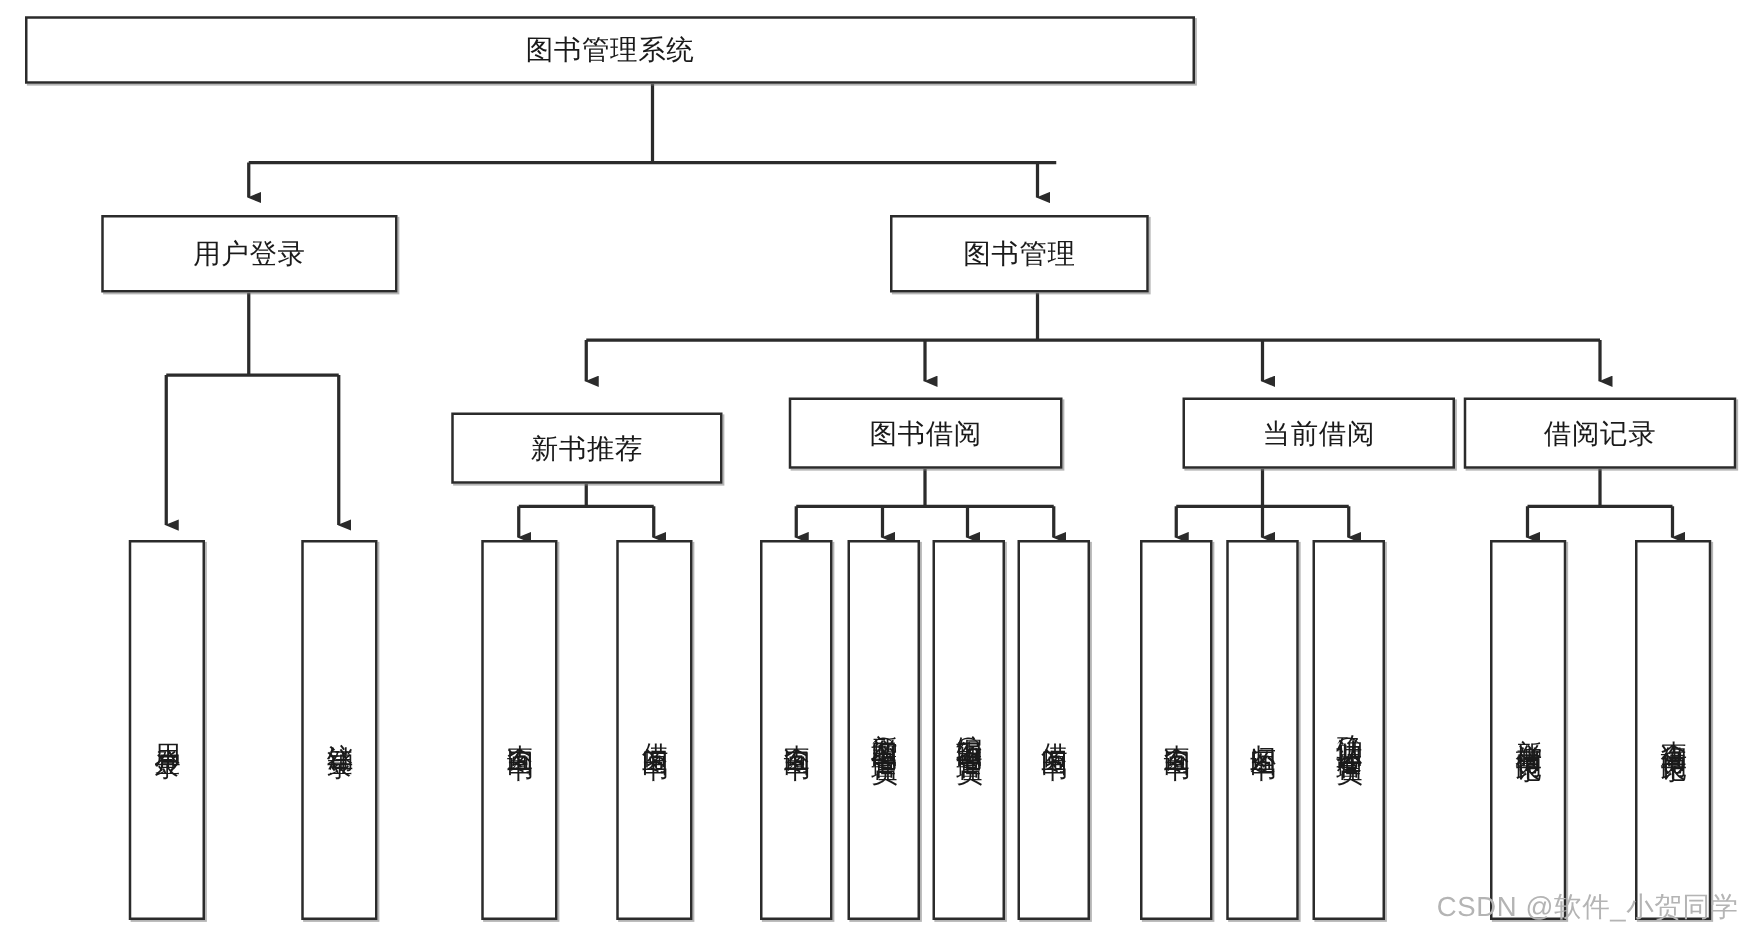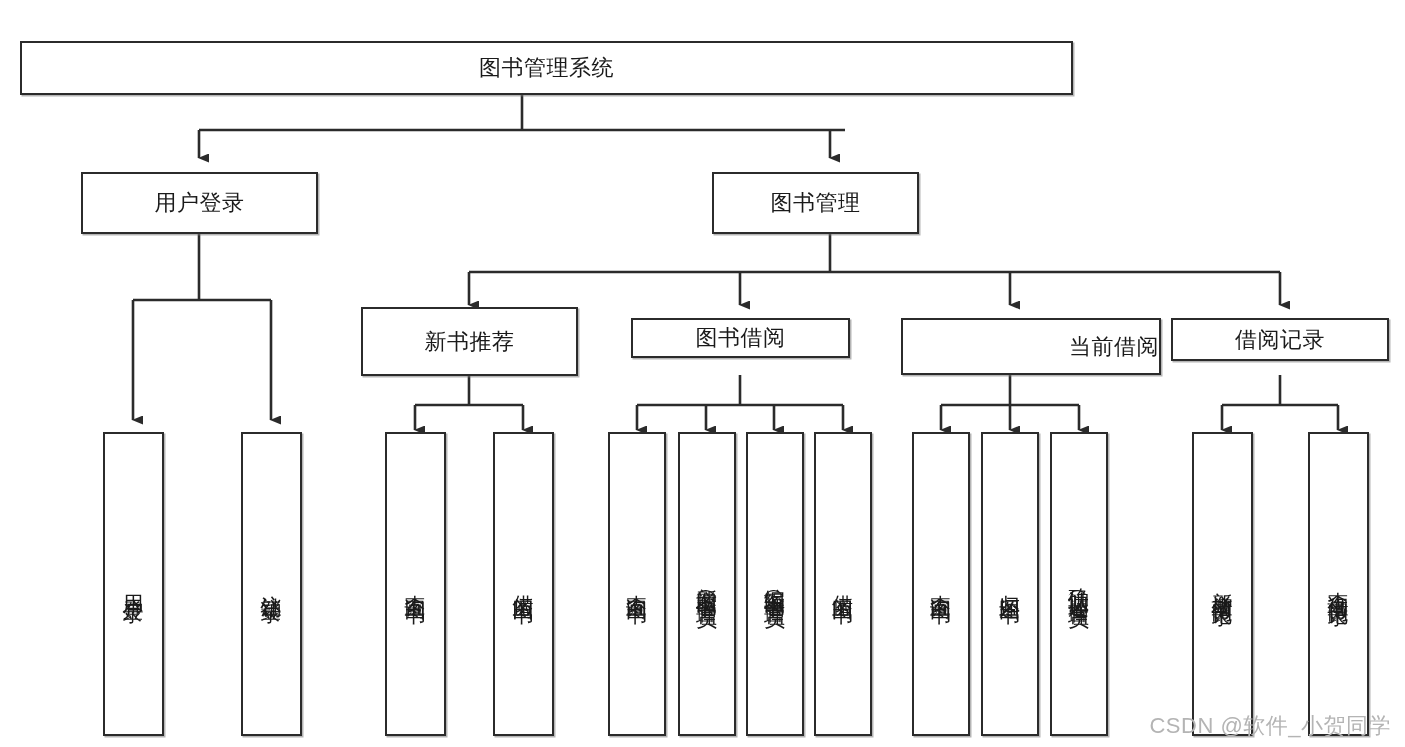--- a/index.html
+++ b/index.html
@@ -114,41 +114,41 @@
       <path d="M1010,405 L1010,430" marker-end="url(#arrowhead)"></path>
       <path d="M1079,405 L1079,430" marker-end="url(#arrowhead)"></path>
 
       <path d="M1280,375 L1280,405"></path>
       <path d="M1222,405 L1338,405"></path>
       <path d="M1222,405 L1222,430" marker-end="url(#arrowhead)"></path>
       <path d="M1338,405 L1338,430" marker-end="url(#arrowhead)"></path>
     </g>
   </svg>
 
-  <div class="node horiz" style="left:20px; top:13px; width:1053px; height:54px;margin-top:28px;">
+  <div class="node horiz" style="left:20px; top:13px; width:936px; height:54px;">
     <span class="label">图书管理系统</span>
   </div>
 
   <div class="node horiz" style="left:81px; top:172px; width:237px; height:62px;">
     <span class="label">用户登录</span>
   </div>
   <div class="node horiz" style="left:712px; top:172px; width:207px; height:62px;">
     <span class="label">图书管理</span>
   </div>
 
-  <div class="node horiz" style="left:361px; top:307px; width:217px; height:69px;">
+  <div class="node horiz" style="left:361px; top:330px; width:217px; height:57px;">
     <span class="label">新书推荐</span>
   </div>
-  <div class="node horiz" style="left:631px; top:318px; width:219px; height:40px;">
+  <div class="node horiz" style="left:631px; top:318px; width:219px; height:57px;">
     <span class="label">图书借阅</span>
   </div>
-  <div class="node horiz" style="left:901px; top:318px; width:260px; height:57px;justify-content:flex-end;">
+  <div class="node horiz" style="left:946px; top:318px; width:218px; height:57px;">
     <span class="label">当前借阅</span>
   </div>
-  <div class="node horiz" style="left:1171px; top:318px; width:218px; height:43px;">
+  <div class="node horiz" style="left:1171px; top:318px; width:218px; height:57px;">
     <span class="label">借阅记录</span>
   </div>
 
   <div class="node vert" style="left:103px; top:432px; width:61px; height:304px;">
     <span class="label">用户登录</span>
   </div>
   <div class="node vert" style="left:241px; top:432px; width:61px; height:304px;">
     <span class="label">注销登录</span>
   </div>
 

